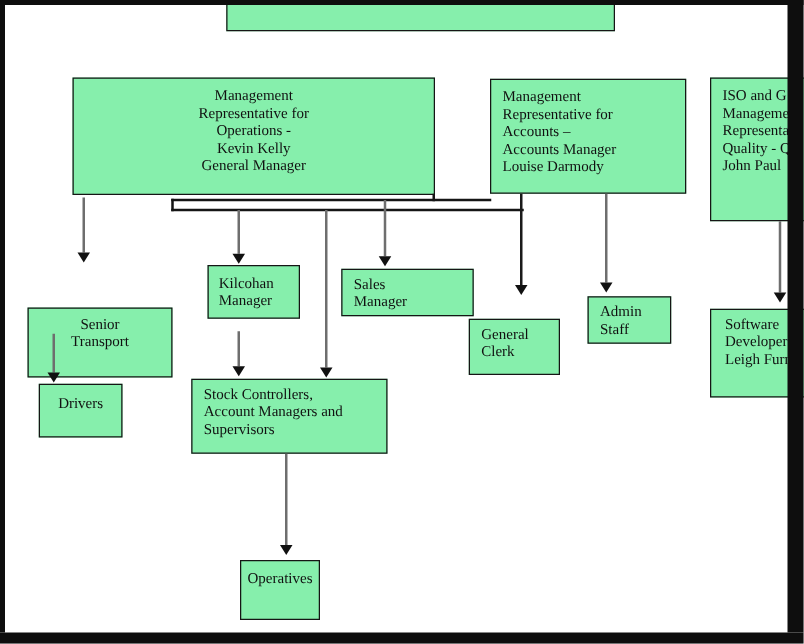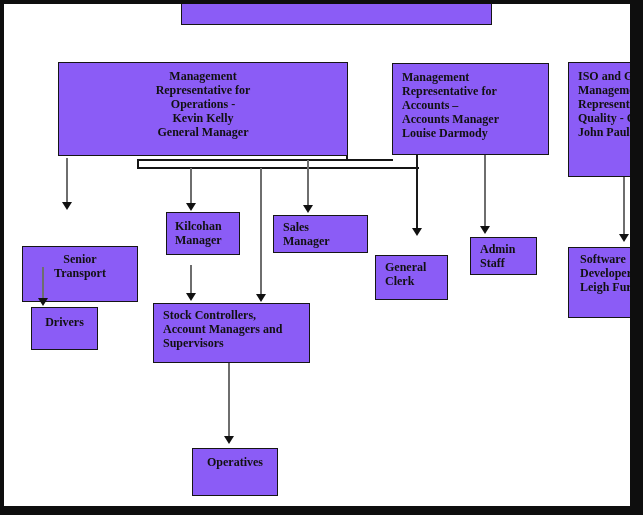--- a/index.html
+++ b/index.html
@@ -1,20 +1,20 @@
 <!DOCTYPE html>
 <html style="--ink: #151515; --arrow: #6e6e6e; --frame: #0e0e0e;"><head>
 <meta charset="utf-8">
 <style>
   html,body{margin:0;padding:0;}
   body{width:643px;height:515px;overflow:hidden;background:#fff;
        font-family:"Liberation Serif","DejaVu Serif",serif;}
   #canvas{position:relative;width:643px;height:515px;background:#fff;overflow:hidden;}
   .box{position:absolute;box-sizing:border-box;border:1.5px solid var(--ink,#151515);
-       background:#8b5cf6;font-weight:bold;font-size:12px;line-height:14px;color:#111;}
+       background:#86efac;font-weight:normal;font-size:12px;line-height:14px;color:#111;}
   .box span{display:block;white-space:nowrap;}
   .ctr{text-align:center;}
   .ln{position:absolute;background:var(--ink,#151515);}
   .shaft{position:absolute;width:2px;background:var(--arrow,#6e6e6e);}
   .shaft.black{background:#1a1a1a;}
   .head{position:absolute;width:0;height:0;border-left:5px solid transparent;
         border-right:5px solid transparent;border-top:8px solid #111;}
   .frame{position:absolute;background:var(--frame,#0e0e0e);z-index:10;}
 </style>
 </head>
@@ -51,21 +51,21 @@
   <div class="box ctr" style="left:22px;top:211px;width:116px;height:56px;padding-top:5px;margin-top:35px;">
     <span>Senior</span>
     <span>Transport</span>
   </div>
 
   <div class="box" style="left:166px;top:212px;width:74px;height:43px;padding:6px 0 0 8px;">
     <span>Kilcohan</span>
     <span>Manager</span>
   </div>
 
-  <div class="box" style="left:273px;top:215px;width:95px;height:38px;padding:4px 12px 0 9px;">
+  <div class="box" style="left:273px;top:215px;width:106px;height:38px;padding:4px 12px 0 9px;">
     <span>Sales</span>
     <span>Manager</span>
   </div>
 
   <div class="box" style="left:375px;top:255px;width:73px;height:45px;padding:4px 0 0 9px;">
     <span>General</span>
     <span>Clerk</span>
   </div>
 
   <div class="box" style="left:470px;top:237px;width:67px;height:38px;padding:4px 0 0 9px;">
@@ -82,21 +82,21 @@
   <div class="box ctr" style="left:31px;top:307px;width:67px;height:43px;padding-top:7px;">
     <span>Drivers</span>
   </div>
 
   <div class="box" style="left:153px;top:303px;width:157px;height:60px;padding:4px 0 0 9px;">
     <span>Stock Controllers,</span>
     <span>Account Managers and</span>
     <span>Supervisors</span>
   </div>
 
-  <div class="box ctr" style="left:192px;top:448px;width:86px;height:48px;padding-top:6px;">
+  <div class="box ctr" style="left:192px;top:448px;width:64px;height:48px;padding-top:6px;">
     <span>Operatives</span>
   </div>
 
   <div class="ln" style="left:137px;top:159px;width:256px;height:2px;"></div>
   <div class="ln" style="left:137px;top:167px;width:282px;height:2px;"></div>
   <div class="ln" style="left:137px;top:159px;width:2px;height:10px;"></div>
   <div class="ln" style="left:346px;top:155px;width:2px;height:6px;"></div>
 
   <div>
     <div class="shaft" style="left:66px;top:158px;height:44px;"></div>

